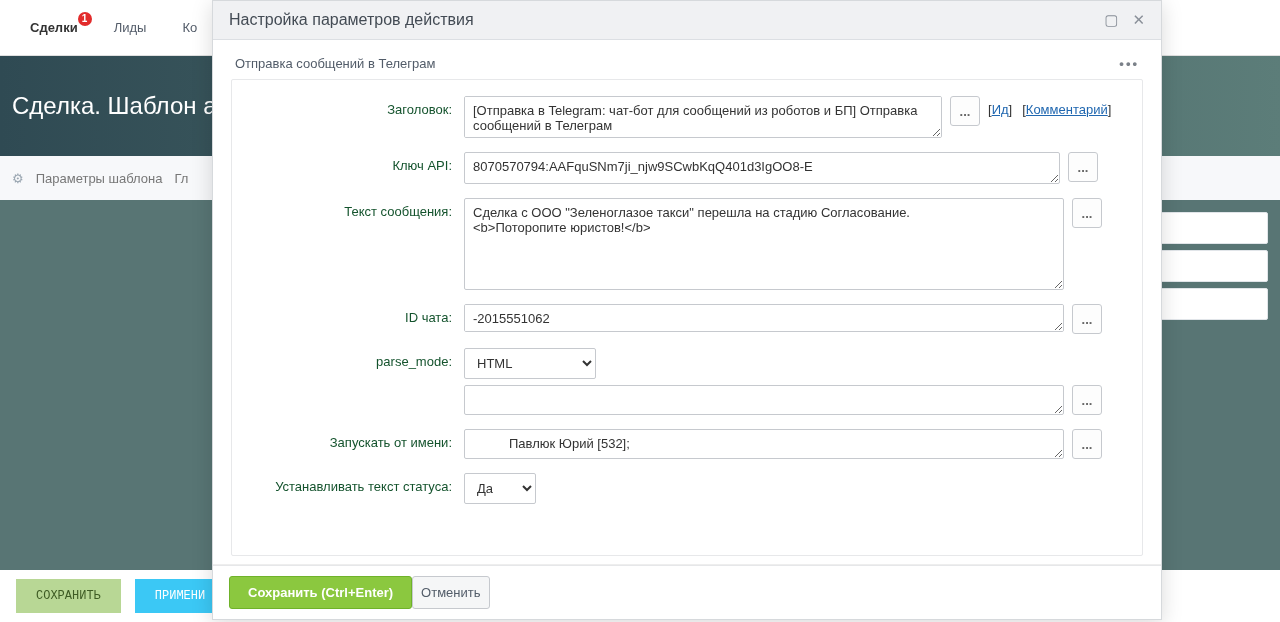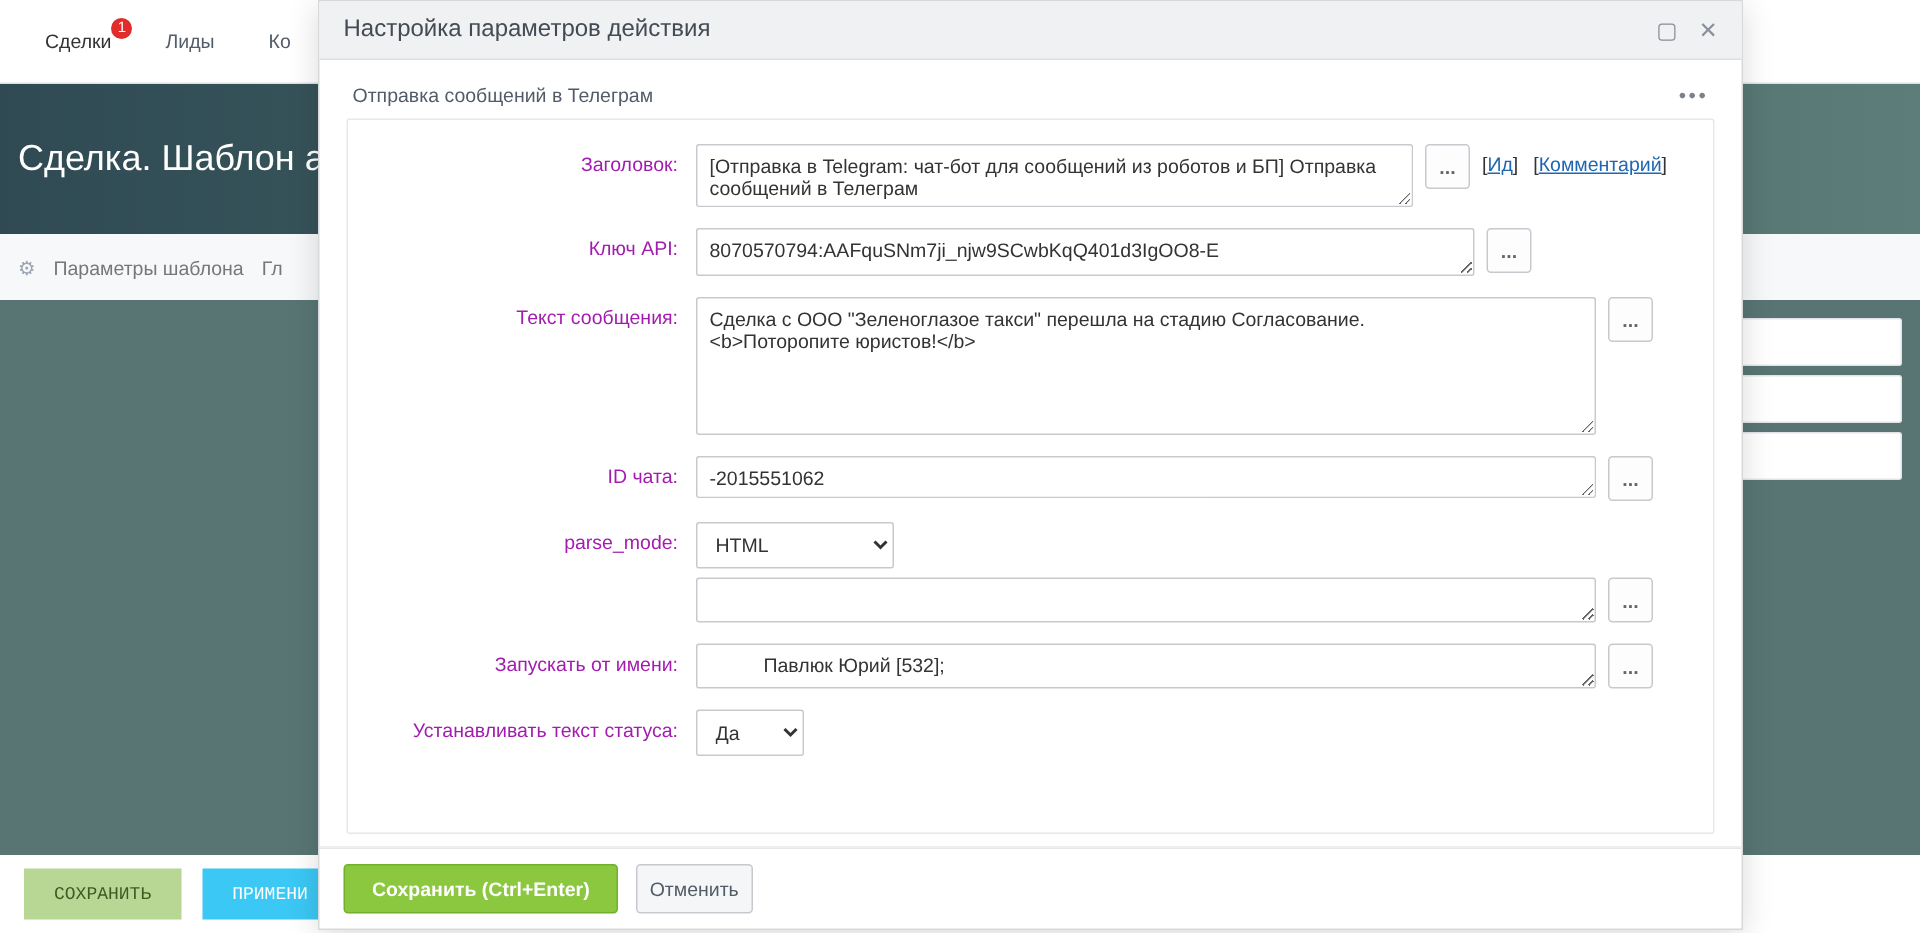--- a/index.html
+++ b/index.html
@@ -29,21 +29,21 @@
     }
     .bg-tab {
       padding: 0 18px;
       height: 56px;
       display: flex;
       align-items: center;
       cursor: pointer;
       position: relative;
       color: #535c69;
     }
-    .bg-tab.active { font-weight: 400; color: #333; }
+    .bg-tab.active { font-weight: 700; color: #333; }
     .bg-tab .badge {
       position: absolute;
       top: 12px;
       right: 4px;
       background: #e22b2b;
       color: #fff;
       border-radius: 50%;
       width: 14px;
       height: 14px;
       font-size: 10px;
@@ -155,36 +155,36 @@
     .field-row {
       display: flex;
       align-items: flex-start;
       margin-bottom: 14px;
     }
     .field-label {
       width: 220px;
       text-align: right;
       padding-right: 12px;
       padding-top: 6px;
-      color: #a21caf;
+      color: #14532d;
       font-size: 13px;
     }
     .field-ctrl { flex: 1; display: flex; align-items: flex-start; gap: 8px; flex-wrap: wrap; }
     textarea, input[type=text], select, .fake-input {
       border: 1px solid #c6c9ce;
       border-radius: 2px;
       font-family: inherit;
       font-size: 13px;
       padding: 6px 8px;
       color: #333;
       background: #fff;
       resize: both;
     }
     .ta-title { width: 478px; height: 42px; resize: both; }
-    .ta-api { width: 519px; height: 32px; resize: both; }
+    .ta-api { width: 596px; height: 32px; resize: both; }
     .ta-msg { width: 600px; height: 92px; resize: both; }
     .ta-chat { width: 600px; height: 28px; resize: both; }
     .fake-input { width: 600px; height: 30px; overflow:hidden; resize: both; padding-left: 44px; }
     .ta-parse { width: 600px; height: 30px; resize: both; }
 
     .dot-btn {
       width: 30px;
       height: 30px;
       border: 1px solid #c6c9ce;
       border-radius: 3px;
@@ -198,21 +198,20 @@
     }
 
     .aux-links { display: flex; gap: 10px; padding-top: 6px; }
     .aux-links a { color: #2067b0; text-decoration: underline; cursor: pointer; font-size: 13px; }
     .bracket { color: #333; }
 
     .modal-footer {
       padding: 10px 16px;
       border-top: 1px solid #e6e7e9;
       display: flex;
-      gap: 12px;
     }
     .btn-primary {
       background: #8bc83f;
       color: #fff;
       border: 1px solid #6fb22a;
       padding: 8px 18px;
       border-radius: 3px;
       font-weight: 600;
       cursor: pointer;
       font-family: inherit;

